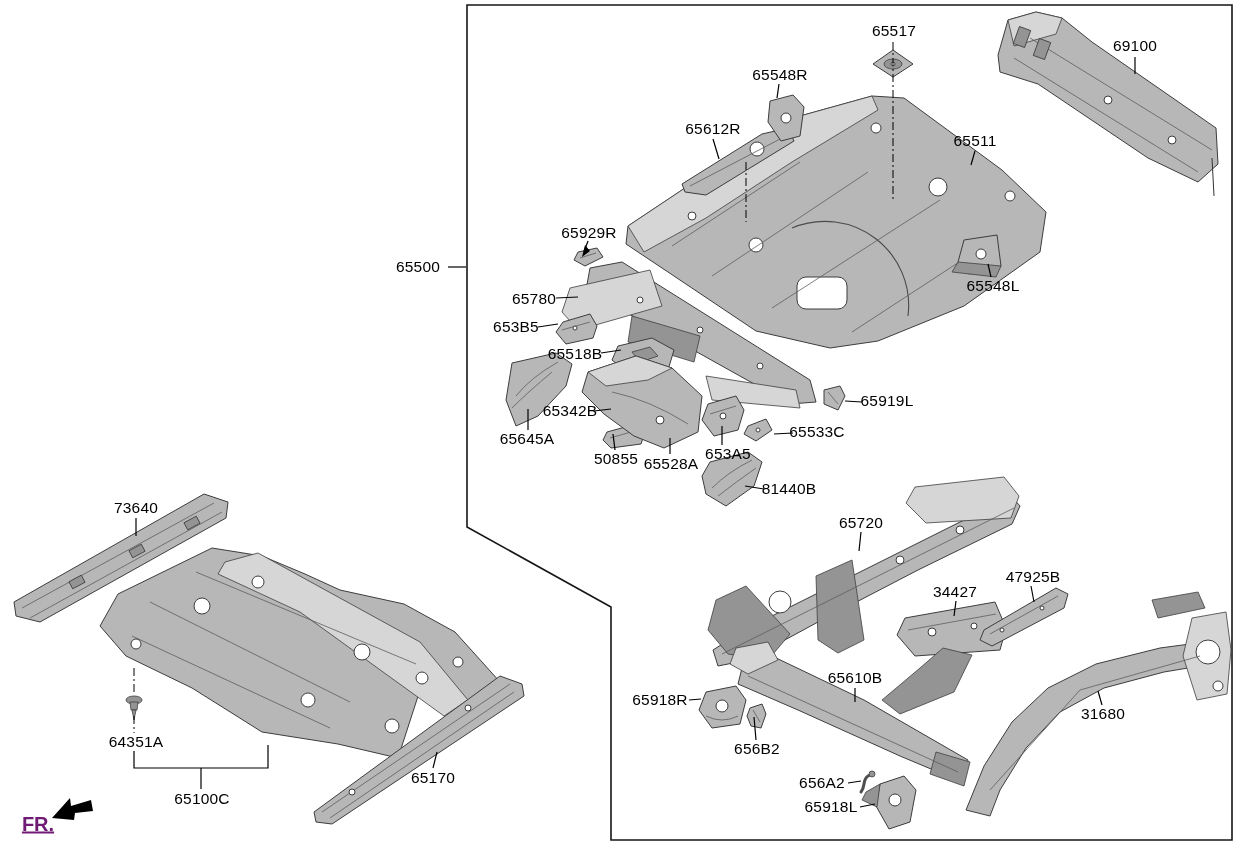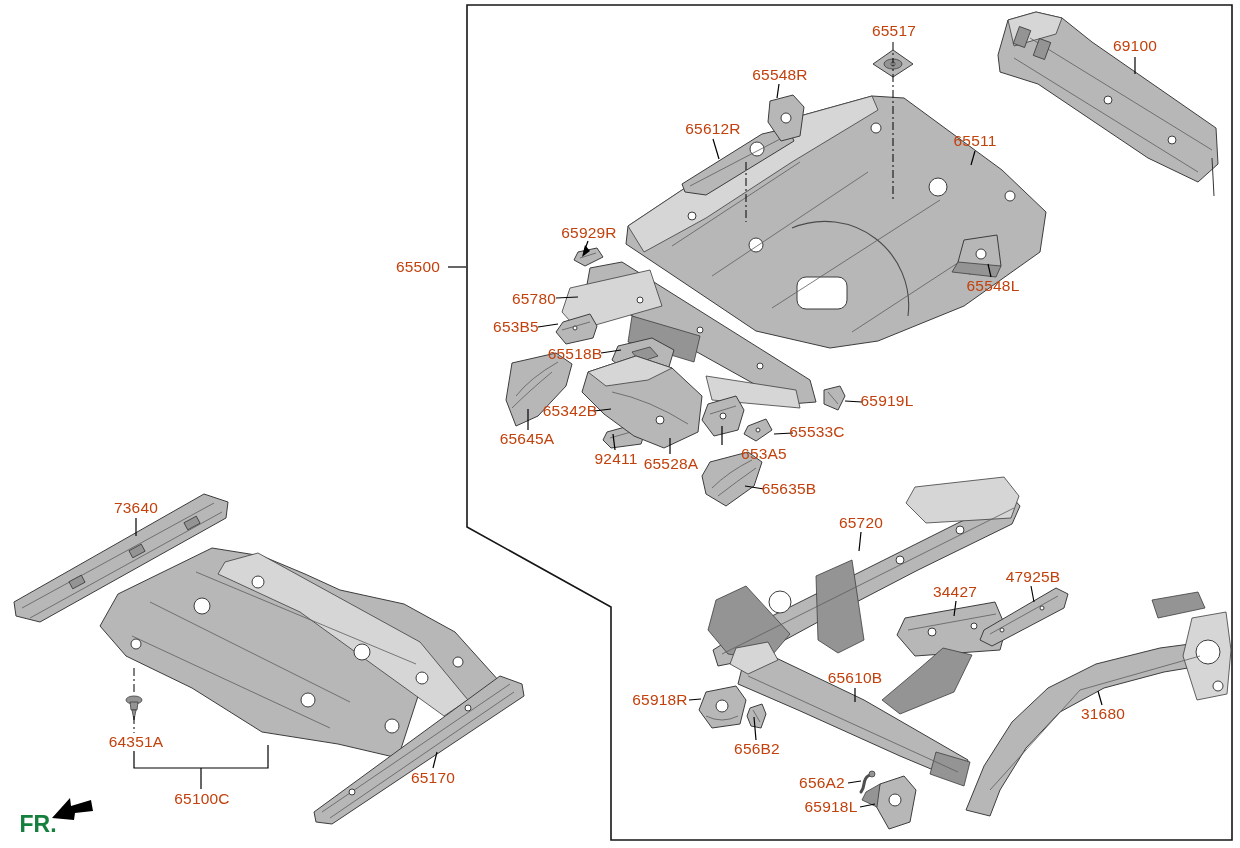--- a/index.html
+++ b/index.html
@@ -1,21 +1,21 @@
 <!DOCTYPE html>
 <html><head>
 <meta charset="utf-8">
 <style>
   html,body{margin:0;padding:0;background:#ffffff;}
   .stage{position:relative;width:1240px;height:848px;background:#ffffff;overflow:hidden;
          font-family:"Liberation Sans",sans-serif;}
   .stage svg{position:absolute;left:0;top:0;}
   .co{position:absolute;transform:translate(-50%,-50%);font-size:15.5px;line-height:1;
-      white-space:nowrap;color:#c2410c;letter-spacing:.2px;}
-  .fr{position:absolute;transform:translate(-50%,-50%);font-size:23px;font-weight:700;color:#15803d;}
+      white-space:nowrap;color:#000000;letter-spacing:.2px;}
+  .fr{position:absolute;transform:translate(-50%,-50%);font-size:20px;font-weight:700;color:#701a75;text-decoration:underline;}
   
   .pf{fill:#b7b7b7;stroke:#3d3d3d;stroke-width:1;stroke-linejoin:round;}
   .pl{fill:#d6d6d6;stroke:#3d3d3d;stroke-width:.8;stroke-linejoin:round;}
   .pd{fill:#949494;stroke:#3d3d3d;stroke-width:.8;stroke-linejoin:round;}
   .hole{fill:#ffffff;stroke:#3d3d3d;stroke-width:1;}
   .il{stroke:#5d5d5d;stroke-width:.8;fill:none;}
   .ld{stroke:#000;stroke-width:1.2;fill:none;}
   .dd{stroke:#000;stroke-width:1;fill:none;stroke-dasharray:8 3 2 3;}
   .box{fill:none;stroke:#161616;stroke-width:1.6;}
   .arc{fill:none;stroke:#4a4a4a;stroke-width:1.1;}
@@ -310,26 +310,26 @@
 <div class="co" style="left:780px;top:75px">65548R</div>
 <div class="co" style="left:713px;top:129px">65612R</div>
 <div class="co" style="left:975px;top:141px">65511</div>
 <div class="co" style="left:993px;top:286px">65548L</div>
 <div class="co" style="left:589px;top:233px">65929R</div>
 <div class="co" style="left:534px;top:299px">65780</div>
 <div class="co" style="left:516px;top:327px">653B5</div>
 <div class="co" style="left:575px;top:354px">65518B</div>
 <div class="co" style="left:570px;top:411px">65342B</div>
 <div class="co" style="left:527px;top:439px">65645A</div>
-<div class="co" style="left:616px;top:459px">92411</div>
+<div class="co" style="left:616px;top:459px">50855</div>
 <div class="co" style="left:671px;top:464px">65528A</div>
-<div class="co" style="left:764px;top:454px">653A5</div>
+<div class="co" style="left:728px;top:454px">653A5</div>
 <div class="co" style="left:817px;top:432px">65533C</div>
 <div class="co" style="left:887px;top:401px">65919L</div>
-<div class="co" style="left:789px;top:489px">65635B</div>
+<div class="co" style="left:789px;top:489px">81440B</div>
 <div class="co" style="left:861px;top:523px">65720</div>
 <div class="co" style="left:955px;top:592px">34427</div>
 <div class="co" style="left:1033px;top:577px">47925B</div>
 <div class="co" style="left:855px;top:678px">65610B</div>
 <div class="co" style="left:660px;top:700px">65918R</div>
 <div class="co" style="left:757px;top:749px">656B2</div>
 <div class="co" style="left:822px;top:783px">656A2</div>
 <div class="co" style="left:831px;top:807px">65918L</div>
 <div class="co" style="left:1103px;top:714px">31680</div>
 <div class="co" style="left:136px;top:508px">73640</div>

